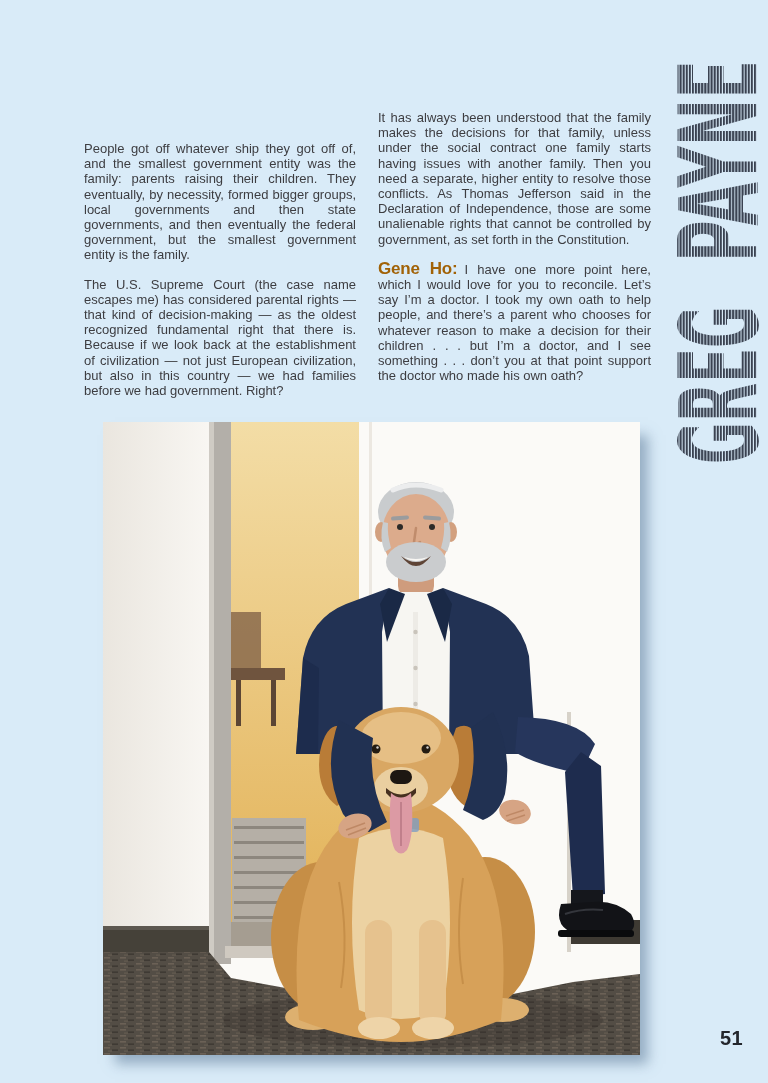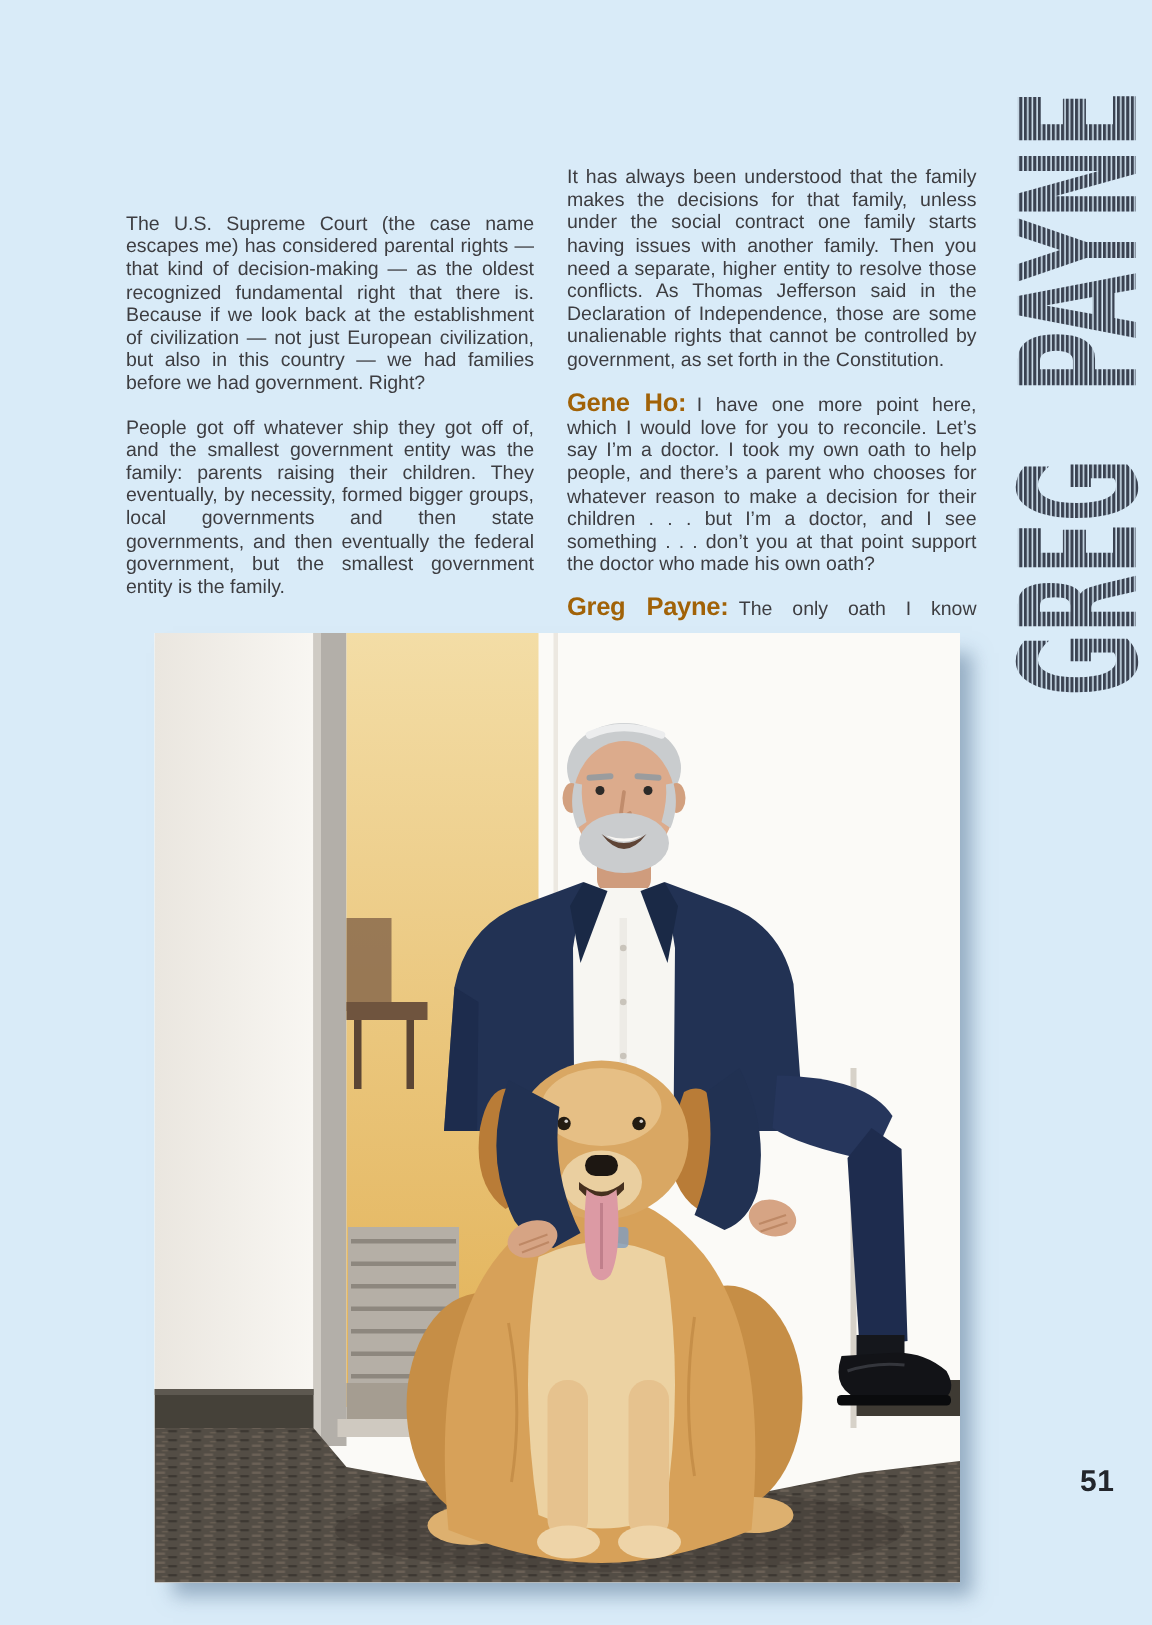--- a/index.html
+++ b/index.html
@@ -20,38 +20,37 @@
   .qa{margin:0 0 2px 0;}
   .qa-last{text-align-last:justify;margin:0;}
   .vertical-title{position:absolute;left:670px;top:58px;width:96px;height:410px;}
   .photo{
     position:absolute;left:103px;top:422px;width:537px;height:633px;margin:0;
     box-shadow:10px 11px 12px -2px rgba(92,122,152,0.55);
     background:#fbfaf7;
   }
   .photo svg{display:block;}
   .page-number{
-    position:absolute;left:720px;top:977px;width:44px;
+    position:absolute;left:720px;top:1027px;width:44px;
     font-size:20px;font-weight:bold;color:#23262c;letter-spacing:0.3px;
   }
 </style>
 </head>
 <body>
 
 <div class="page">
 
   <div class="col col-left">
+    <p>People got off whatever ship they got off of, and the smallest government entity was the family: parents raising their children. They eventually, by necessity, formed bigger groups, local governments and then state governments, and then eventually the federal government, but the smallest government entity is the family.</p>
     <p>The U.S. Supreme Court (the case name escapes me) has considered parental rights — that kind of decision-making — as the oldest recognized fundamental right that there is. Because if we look back at the establishment of civilization — not just European civilization, but also in this country — we had families before we had government. Right?</p>
-    <p>People got off whatever ship they got off of, and the smallest government entity was the family: parents raising their children. They eventually, by necessity, formed bigger groups, local governments and then state governments, and then eventually the federal government, but the smallest government entity is the family.</p>
   </div>
 
   <div class="col col-right">
     <p class="intro">It has always been understood that the family makes the decisions for that family, unless under the social contract one family starts having issues with another family. Then you need a separate, higher entity to resolve those conflicts. As Thomas Jefferson said in the Declaration of Independence, those are some unalienable rights that cannot be controlled by government, as set forth in the Constitution.</p>
     <p class="qa"><span class="speaker">Gene Ho:</span><span>I have one more point here, which I would love for you to reconcile. Let’s say I’m a doctor. I took my own oath to help people, and there’s a parent who chooses for whatever reason to make a decision for their children . . . but I’m a doctor, and I see something . . . don’t you at that point support the doctor who made his own oath?</span></p>
-    <p class="qa qa-last"><span class="speaker">Greg Payne:</span><span>The only oath I know</span></p>
   </div>
 
   <div class="vertical-title">
     <svg width="96" height="410" viewBox="0 0 96 410" xmlns="http://www.w3.org/2000/svg">
       <defs>
         <pattern id="nameStripes" patternUnits="userSpaceOnUse" width="12" height="3.1">
           <rect width="12" height="2.1" fill="#3a4251"></rect>
         </pattern>
       </defs>
       <g transform="translate(87,410) rotate(-90)">

